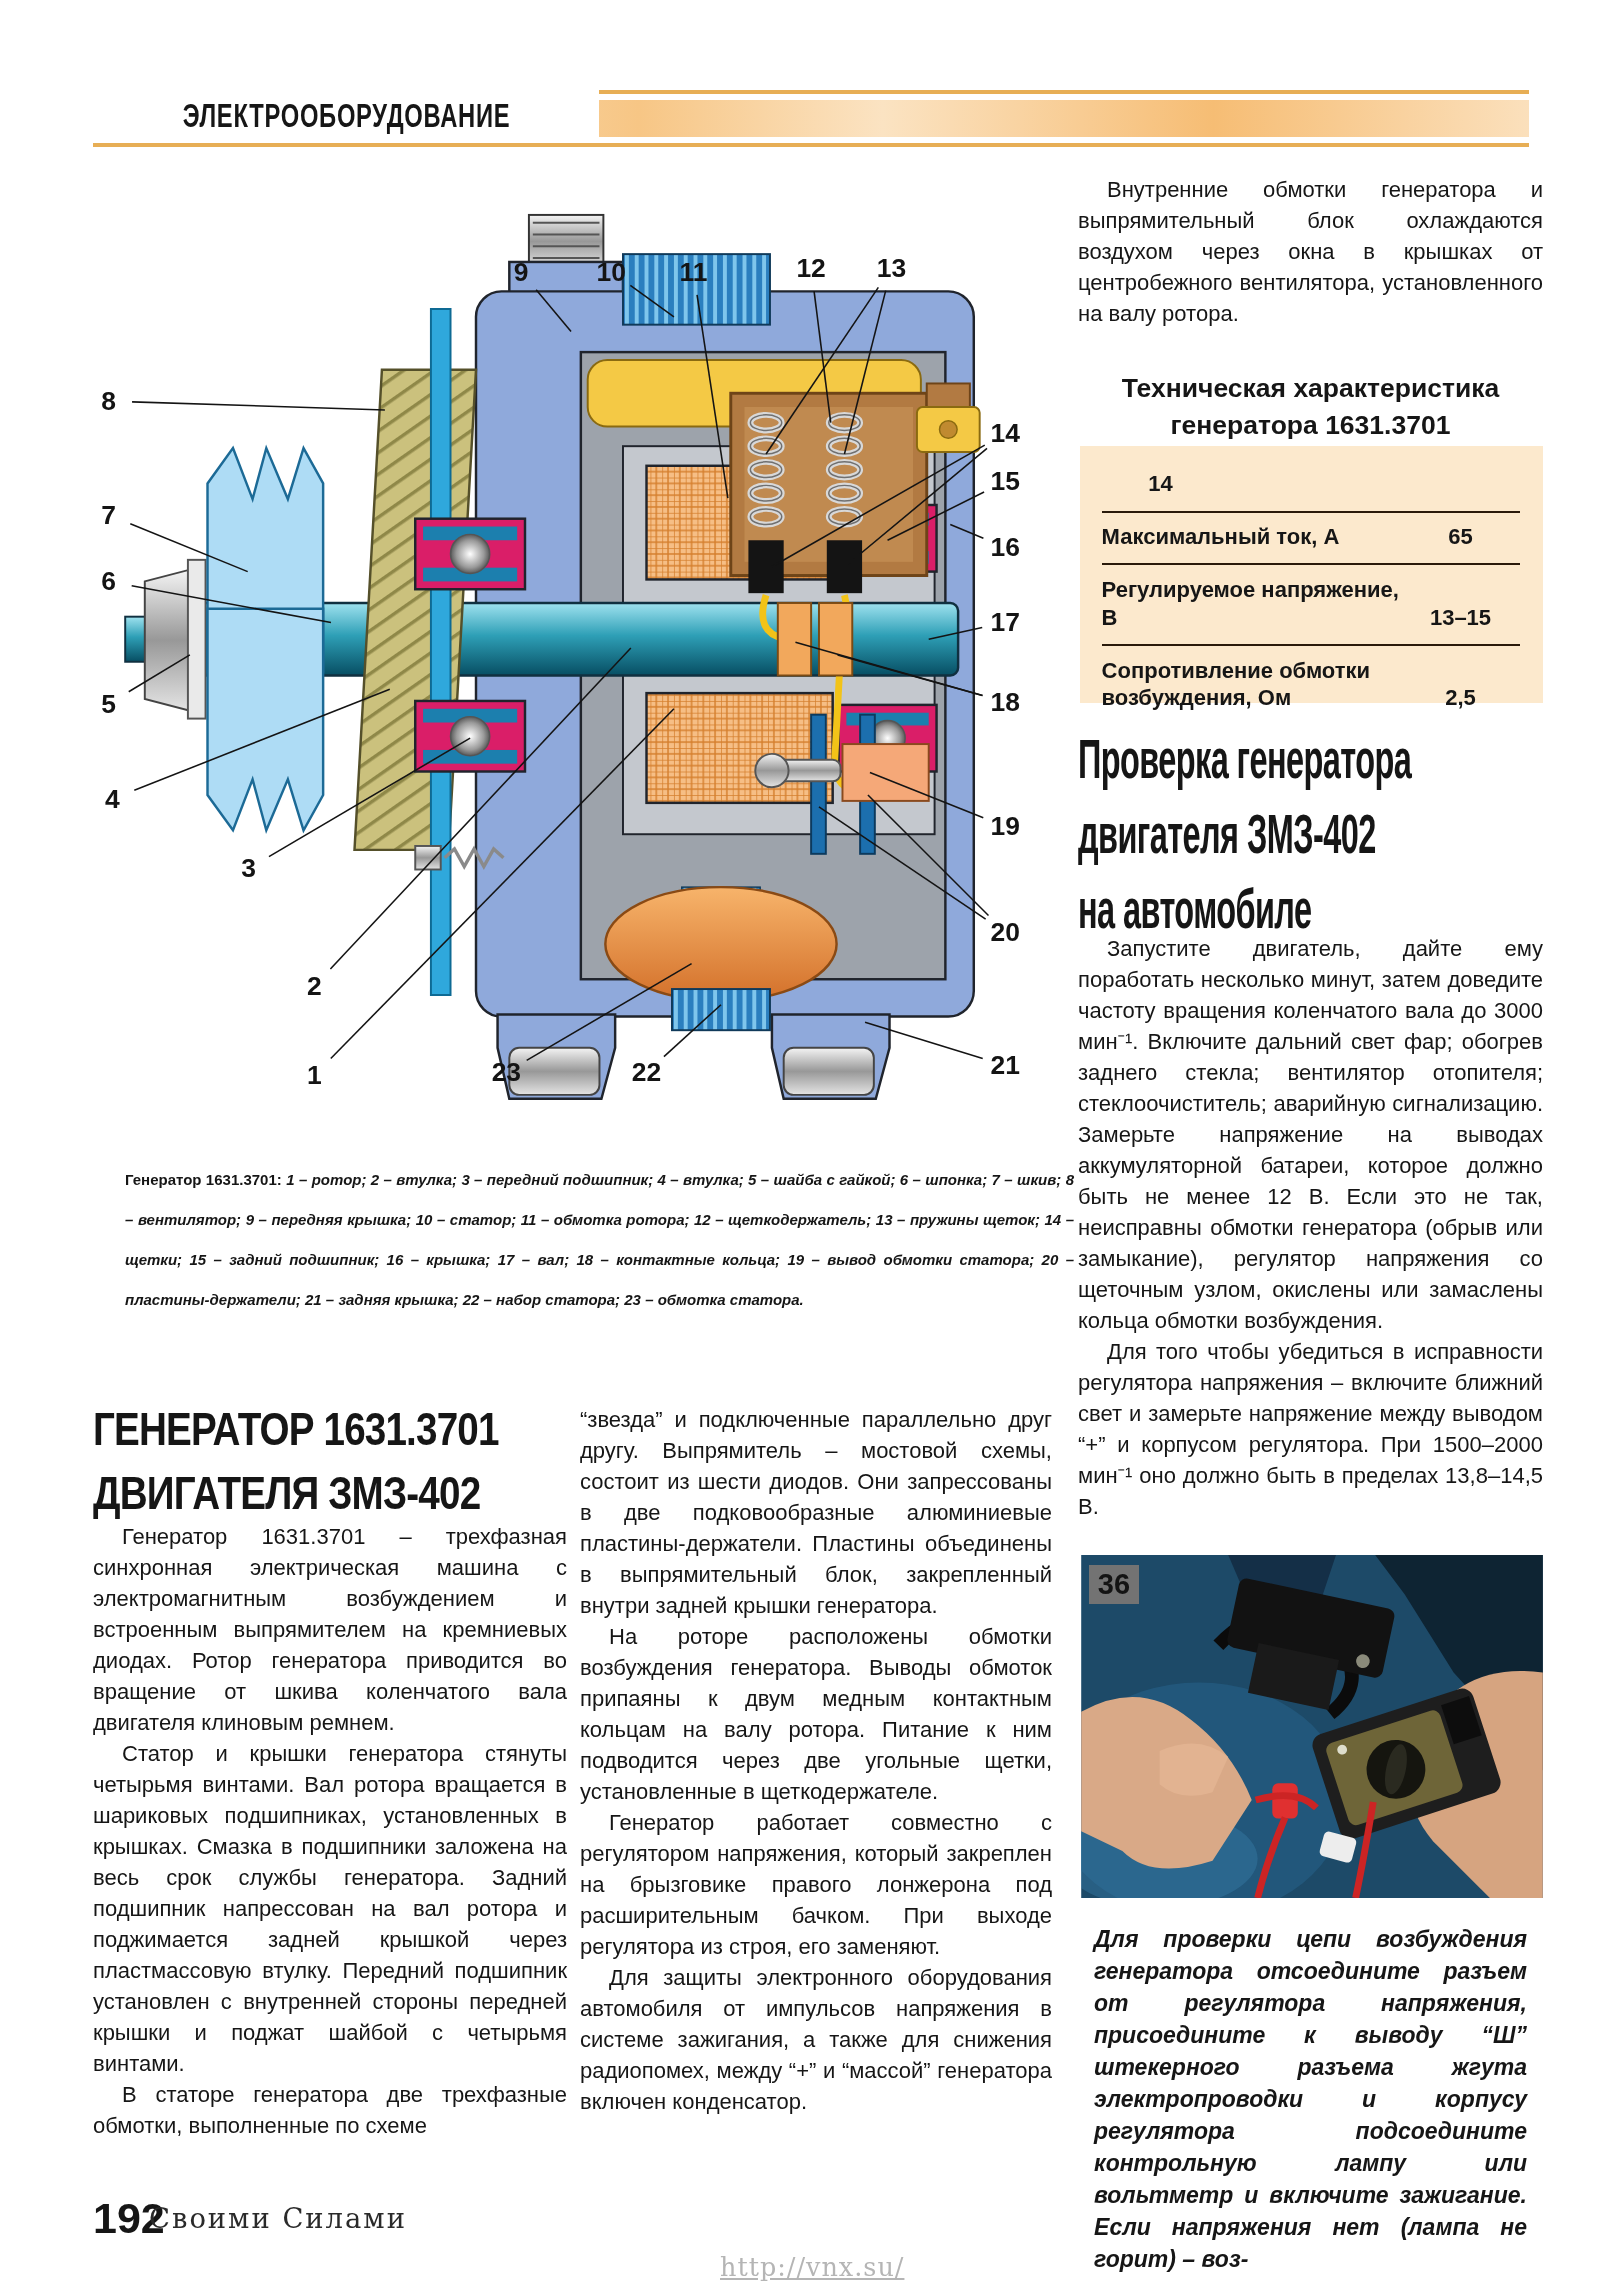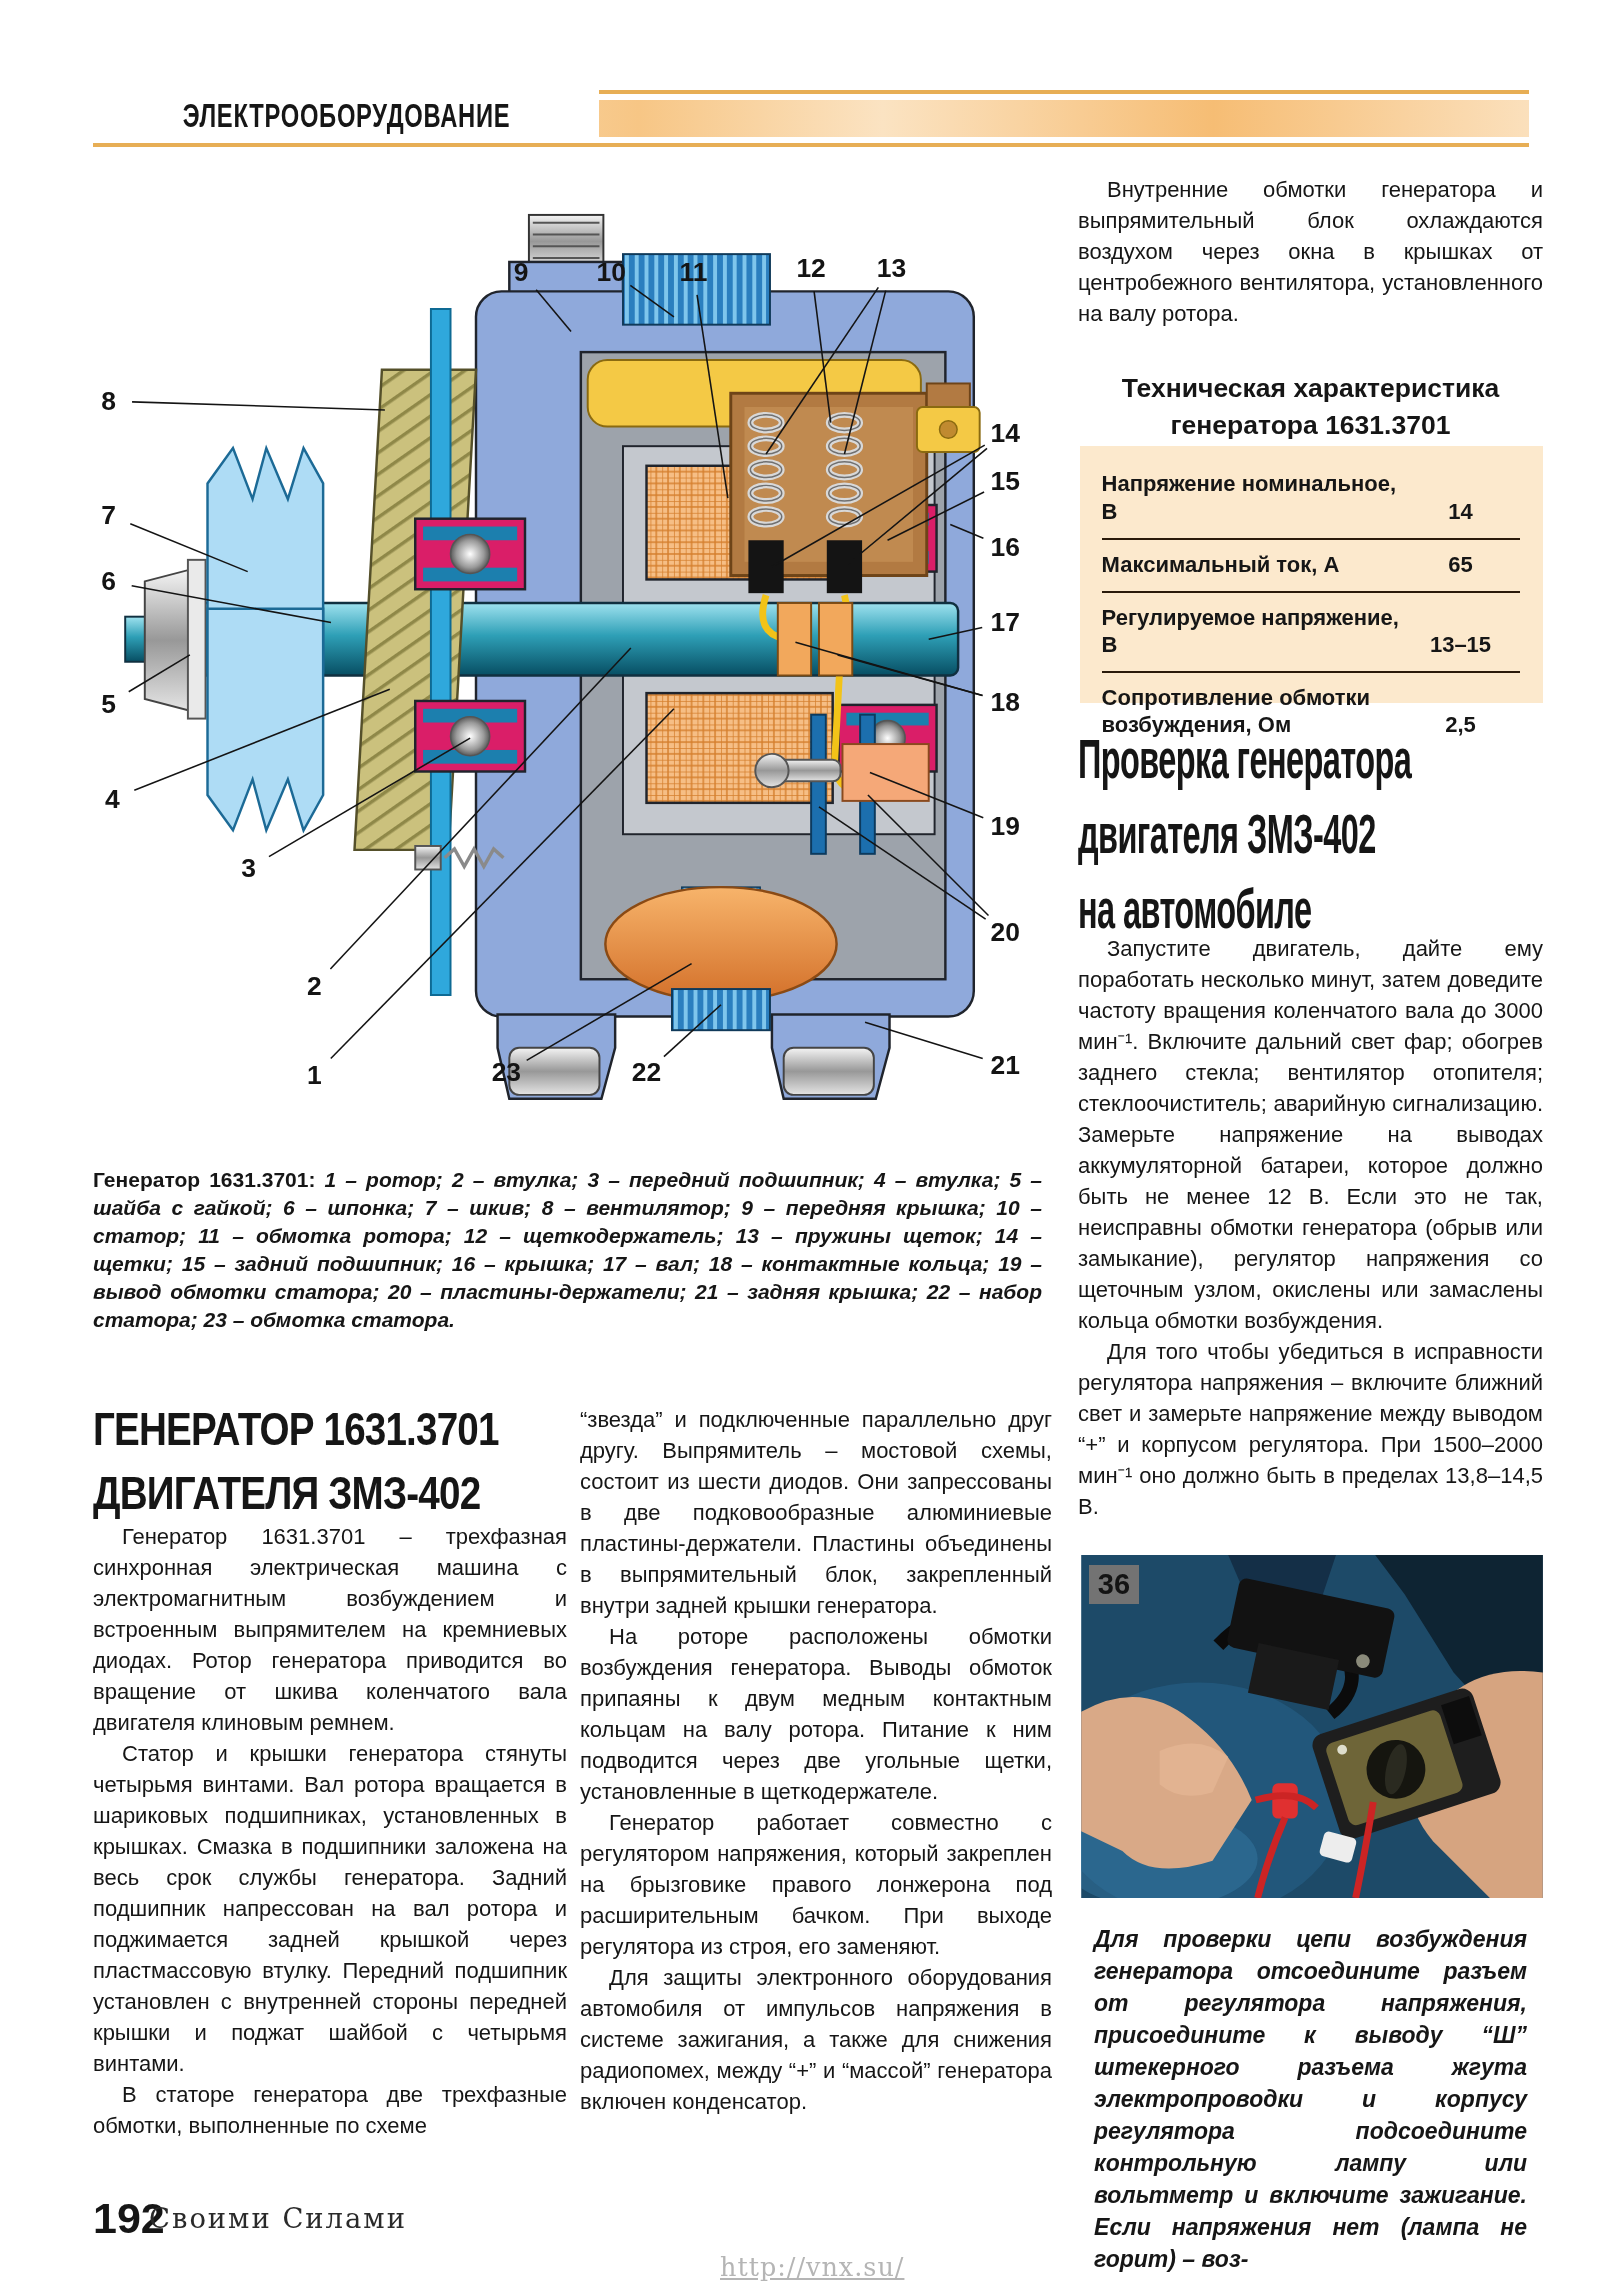--- a/index.html
+++ b/index.html
@@ -12,21 +12,21 @@
           background:linear-gradient(90deg,#F5B868,#FBDFB9 18%,#F7C685 38%,#FBE3C2 55%,#F6BD74 78%,#FBE0BC);
           display:flex;justify-content:flex-start;align-items:center;}
   .titlebox{background:#ffffff;padding:3.9px 25.5px 5.9px;margin-top:-3.9px;height:43px;
             display:flex;align-items:center;}
   .pgtitle{font-weight:bold;font-size:33px;letter-spacing:1px;transform:scaleX(.72);
            transform-origin:50% 50%;white-space:nowrap;}
   
   p.body{font-size:22px;line-height:31px;text-align:justify;margin:0;text-indent:29px;}
   p.body.noindent{text-indent:0;}
   
-  .figcap{font-size:21px;line-height:28px;text-align:justify;font-weight:bold;}
+  .figcap{font-size:15px;line-height:40px;text-align:justify;font-weight:bold;margin-left:32px;}
   .figcap .rest{font-style:italic;}
   
   .h1line{font-weight:bold;font-size:46px;line-height:64px;transform:scaleX(.84);
           transform-origin:0 50%;white-space:nowrap;letter-spacing:-1px;}
   .chkline{font-weight:bold;font-size:56px;line-height:75px;transform:scaleX(.58);
            transform-origin:0 50%;white-space:nowrap;letter-spacing:-1px;}
   .spectitle{font-weight:bold;font-size:26.5px;line-height:37px;text-align:center;}
   
   .spec{position:absolute;left:1080px;top:446px;width:463px;height:257px;
         background:#FCE9CD;box-sizing:border-box;padding:13.7px 23.5px 0 21.6px;}
@@ -283,21 +283,20 @@
   <p class="body">Внутренние обмотки генератора и выпрямительный блок охлаждаются воздухом через окна в крышках от центробежного вентилятора, установленного на валу ротора.</p>
 </div>
 
 <div class="abs" style="left:1078px;top:370px;width:465px">
   <div class="spectitle">Техническая характеристика</div>
   <div class="spectitle">генератора 1631.3701</div>
 </div>
 
 <div class="spec">
     <div class="srow">
-      <span class="slabel">Напряжение номинальное, В</span>
       <span class="sval">14</span>
     </div>
     <div class="srow">
       <span class="slabel">Максимальный ток, А</span>
       <span class="sval">65</span>
     </div>
     <div class="srow">
       <span class="slabel">Регулируемое напряжение, В</span>
       <span class="sval">13–15</span>
     </div>

